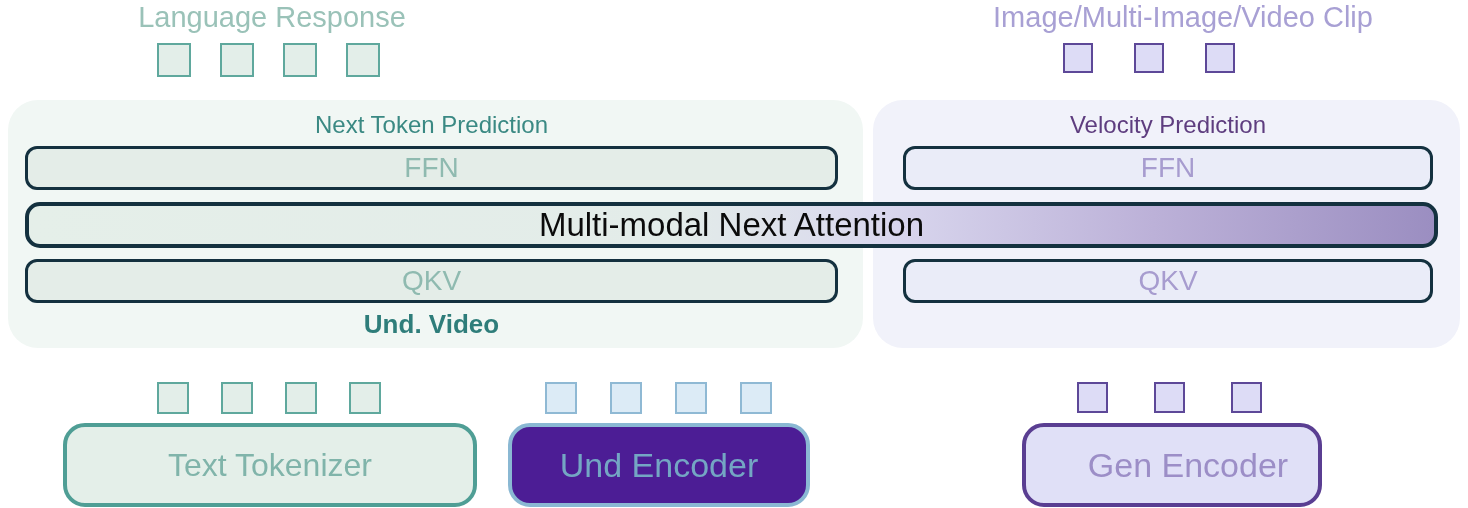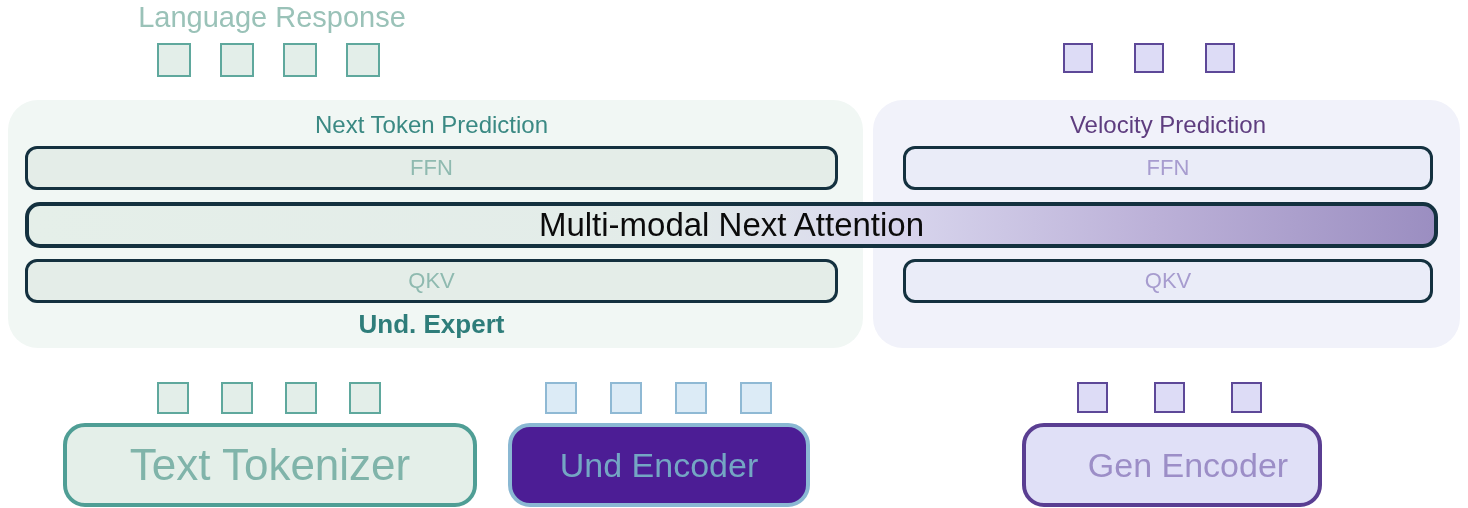--- a/index.html
+++ b/index.html
@@ -60,21 +60,21 @@
   .panel-title.gen { left: 903px; width: 530px; color: #5e3d7f; }
 
   .layer-box {
     position: absolute;
     height: 44px;
     border: 3px solid #14313f;
     border-radius: 12px;
     display: flex;
     align-items: center;
     justify-content: center;
-    font-size: 22px;
+    font-size: 28px;
   }
   .layer-box.und { background: #e4ede8; color: #8fbab0; }
   .layer-box.gen { background: #eaecf8; color: #a79ccf; }
   .ffn-und { left: 25px;  top: 146px; width: 813px; }
   .ffn-gen { left: 903px; top: 146px; width: 530px; }
   .qkv-und { left: 25px;  top: 259px; width: 813px; }
   .qkv-gen { left: 903px; top: 259px; width: 530px; }
 
   .expert-label {
     position: absolute;
@@ -106,32 +106,33 @@
 
   
   .encoder {
     position: absolute;
     top: 423px;
     height: 84px;
     border-radius: 22px;
     display: flex;
     align-items: center;
     justify-content: center;
-    font-size: 44px;
+    font-size: 32px;
   }
   .enc-text { left: 63px;   width: 414px; border: 4px solid #4f9e95; background: #e4efe9; color: #80b4aa; }
   .enc-und  { left: 508px;  width: 302px; border: 4px solid #8ab8d3; background: #4c1d95; color: #74a6c4; font-size: 34px; }
   .enc-gen  { left: 1022px; width: 300px; border: 4px solid #5a3e92; background: #e0e0f7; color: #9c8ec7; font-size: 34px; padding-left: 32px; }
 </style>
 </head>
 <body>
 
 <div class="canvas">
 
   <div class="stream-label lang">Language Response</div>
+  <div class="stream-label img">Image/Multi-Image/Video Clip</div>
 
   <div class="tokgrp green tg-top-left">
       <span class="tok"></span>
       <span class="tok"></span>
       <span class="tok"></span>
       <span class="tok"></span>
     </div>
   <div class="tokgrp purple tg-top-right">
       <span class="tok"></span>
       <span class="tok"></span>
@@ -146,21 +147,21 @@
   <div class="panel-title gen">Velocity Prediction</div>
 
   <div class="layer-box und ffn-und">FFN</div>
   <div class="layer-box gen ffn-gen">FFN</div>
 
   <div class="attention-bar">Multi-modal Next Attention</div>
 
   <div class="layer-box und qkv-und">QKV</div>
   <div class="layer-box gen qkv-gen">QKV</div>
 
-  <div class="expert-label und">Und. Expert</div>
+  <div class="expert-label und">Und. Video</div>
 
   <div class="tokgrp green tg-bot-left">
       <span class="tok"></span>
       <span class="tok"></span>
       <span class="tok"></span>
       <span class="tok"></span>
     </div>
   <div class="tokgrp blue tg-bot-mid">
       <span class="tok"></span>
       <span class="tok"></span>

